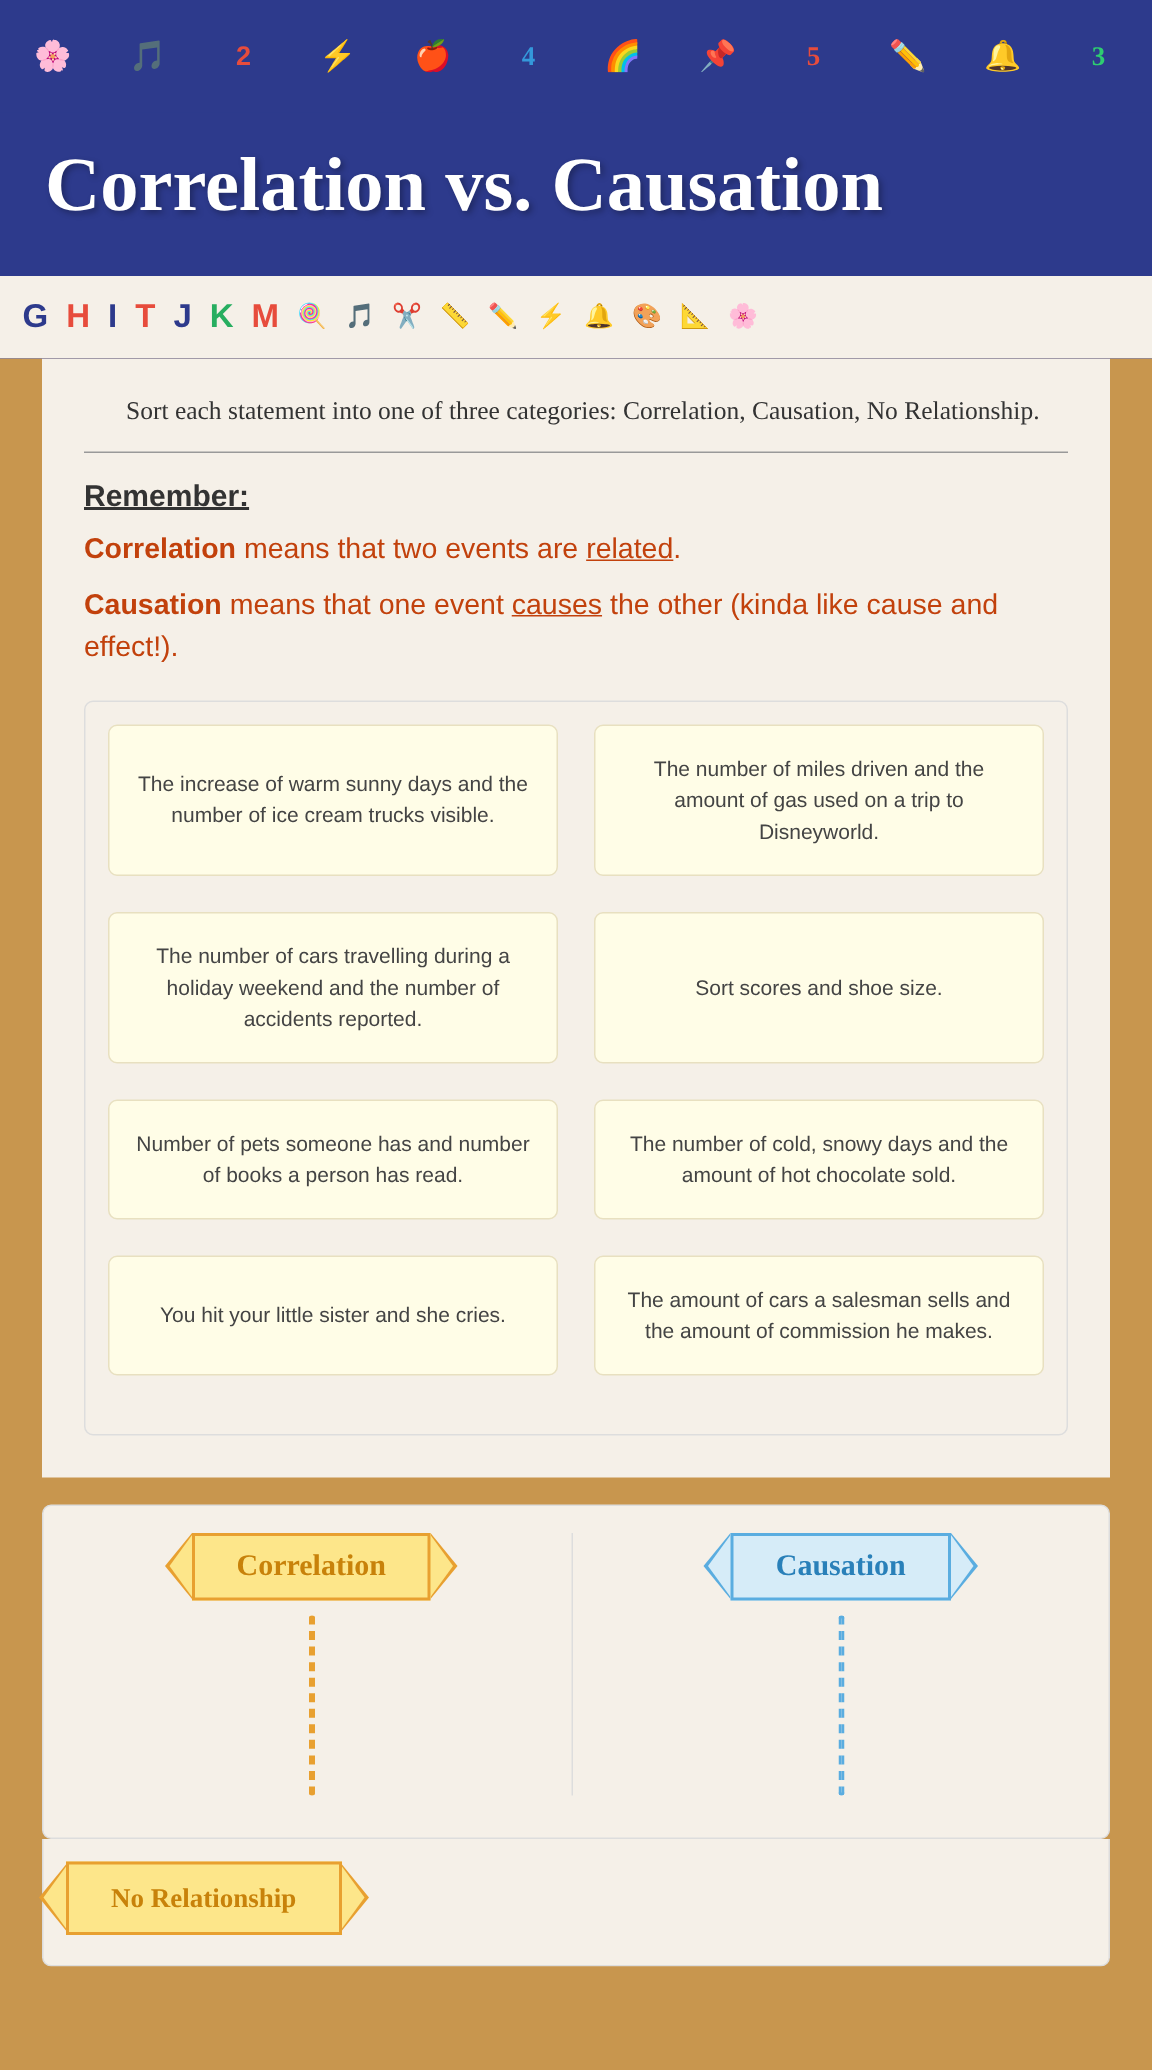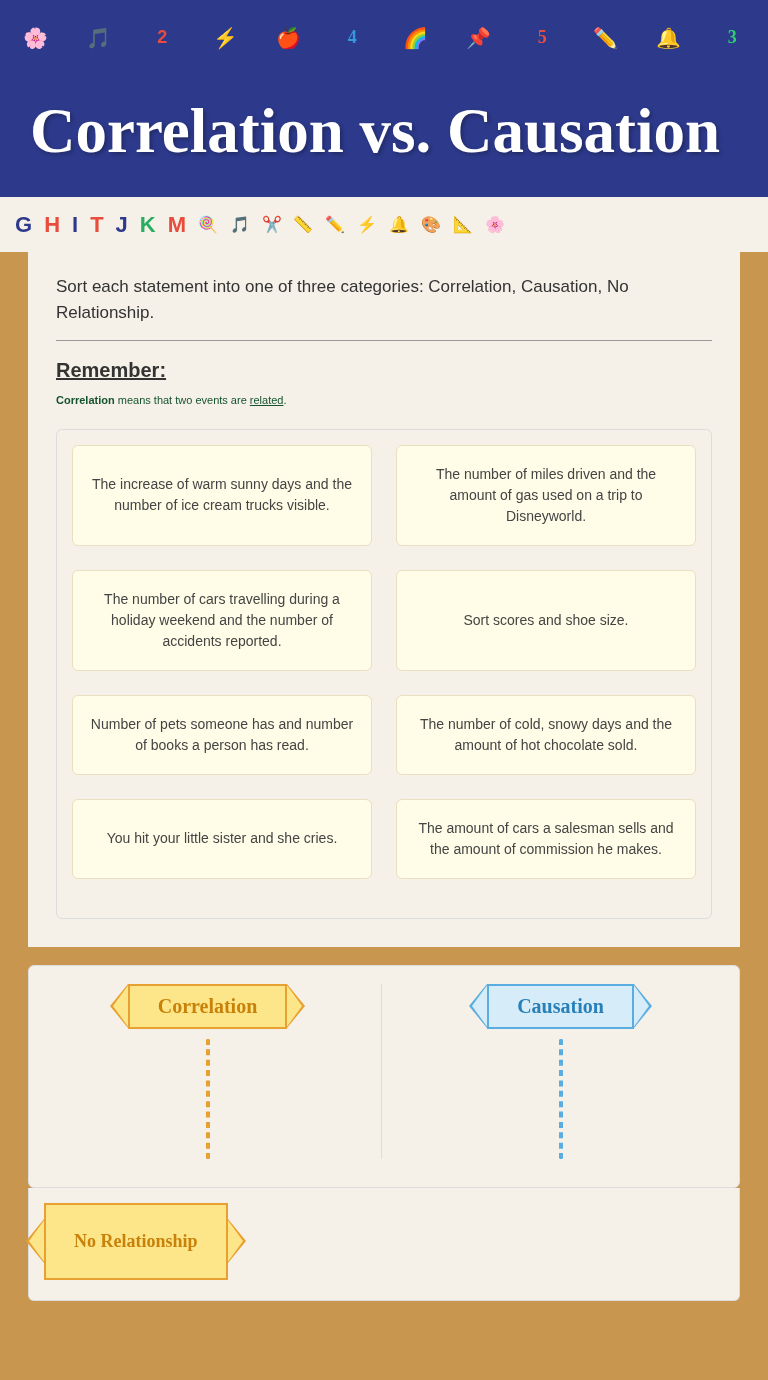--- a/index.html
+++ b/index.html
@@ -19,21 +19,21 @@
       position: relative;
       overflow: hidden;
     }
 
     .header-title-area {
       padding: 20px 30px 30px 30px;
       background-color: #2d3a8c;
     }
 
     .header-title {
-      font-size: 63px;
+      font-size: 51px;
       font-weight: bold;
       color: white;
       font-family: Georgia, serif;
       line-height: 1.15;
       text-shadow: 2px 2px 4px rgba(0,0,0,0.3);
     }
 
     .header-doodle-bottom {
       width: 100%;
       height: 55px;
@@ -50,41 +50,42 @@
       font-weight: bold;
       color: #2d3a8c;
       font-family: Arial, sans-serif;
     }
 
     .instruction-text {
       font-size: 17px;
       color: #333;
       line-height: 1.5;
       margin-bottom: 15px;
-      font-family: Liberation Sans, sans-serif;
+      font-family: Liberation Serif, serif;
+      margin-left: 28px;
     }
 
     .divider {
       border: none;
       border-top: 1.5px solid #999;
       margin-bottom: 18px;
     }
 
     .remember-label {
       font-size: 20px;
       font-weight: bold;
       color: #333;
       text-decoration: underline;
       font-family: Arial, sans-serif;
       margin-bottom: 10px;
     }
 
     .definition-line {
-      font-size: 11px;
-      color: #14532d;
+      font-size: 19px;
+      color: #c2410c;
       font-family: Arial, sans-serif;
       margin-bottom: 8px;
       line-height: 1.5;
     }
 
     .definition-line strong {
       font-weight: bold;
     }
 
     .definition-line .underlined {
@@ -234,20 +235,24 @@
 
     <hr class="divider">
 
     <p class="remember-label">Remember:</p>
 
     <p class="definition-line">
       <strong>Correlation</strong>
       <span> means that two events are </span><span class="underlined">related</span><span>.</span>
     </p>
 
+    <p class="definition-line">
+      <strong>Causation</strong>
+      <span> means that one event </span><span class="underlined">causes</span><span> the other (kinda like cause and effect!).</span>
+    </p>
 
     <div class="cards-container">
 
       <div class="card">
         <span>The increase of warm sunny days and the number of ice cream trucks visible.</span>
       </div>
 
       <div class="card">
         <span>The number of miles driven and the amount of gas used on a trip to Disneyworld.</span>
       </div>
@@ -310,21 +315,21 @@
     </div>
 
   </div>
 
   <div style="margin: 0 28px; background-color:#f5f0e8; border:1px solid #ddd; border-top:none; border-radius:0 0 6px 6px; padding:15px 15px 20px 15px;">
     <div style="display:flex; justify-content:flex-start; align-items:center; gap:10px;">
       <div style="position:relative; display:inline-flex; align-items:center; justify-content:center;">
 
         <div style="width:0;height:0;border-top:22px solid transparent;border-bottom:22px solid transparent;border-right:18px solid #e8a030;position:absolute;left:-18px;"></div>
         <div style="width:0;height:0;border-top:22px solid transparent;border-bottom:22px solid transparent;border-right:16px solid #fde68a;position:absolute;left:-15px;z-index:1;"></div>
-        <div style="background:#fde68a; border:2px solid #e8a030; padding:26px 28px; font-size:18px; font-weight:bold; color:#c8820a; z-index:2; position:relative;">No Relationship</div>
+        <div style="background:#fde68a; border:2px solid #e8a030; padding:12px 28px; font-size:18px; font-weight:bold; color:#c8820a; z-index:2; position:relative;">No Relationship</div>
 
         <div style="width:0;height:0;border-top:22px solid transparent;border-bottom:22px solid transparent;border-left:18px solid #e8a030;position:absolute;right:-18px;"></div>
         <div style="width:0;height:0;border-top:22px solid transparent;border-bottom:22px solid transparent;border-left:16px solid #fde68a;position:absolute;right:-15px;z-index:1;"></div>
       </div>
     </div>
   </div>
 
 </div>
 
 </body></html>

